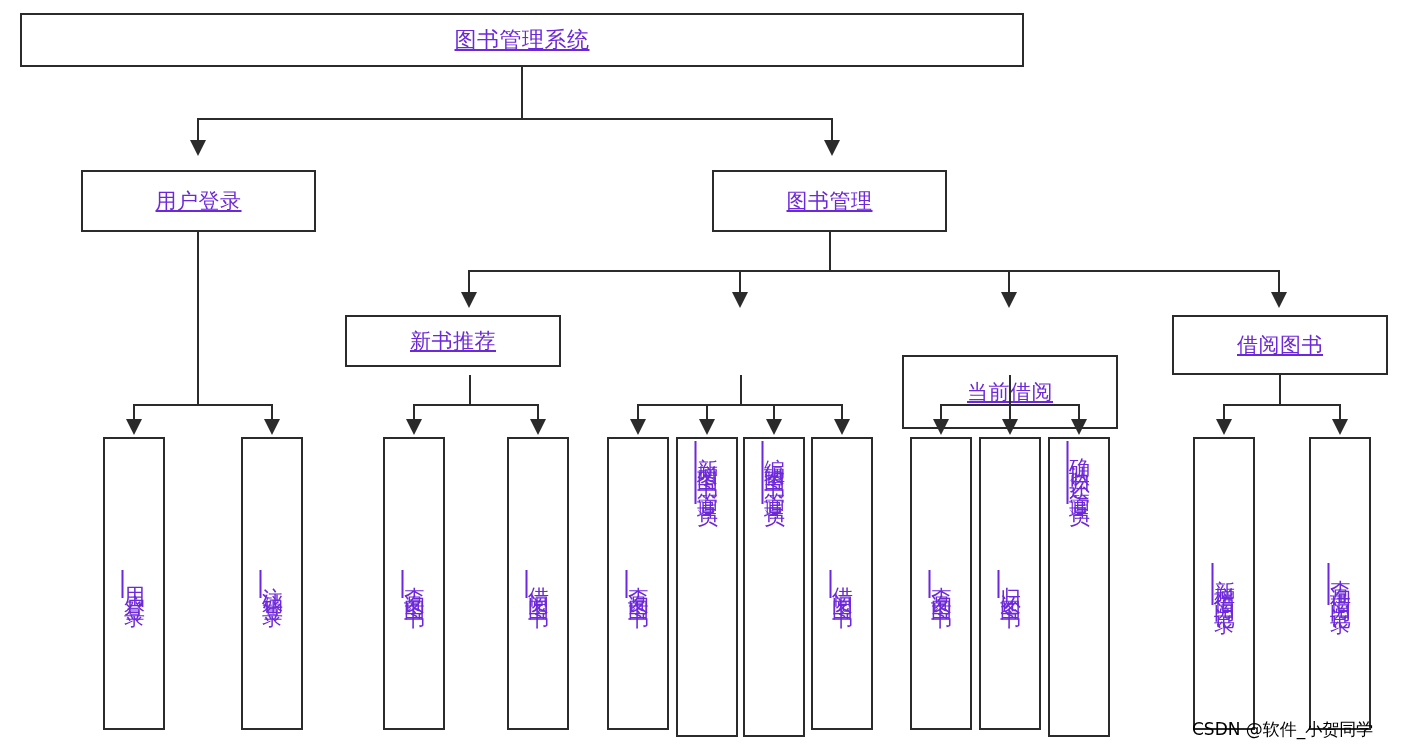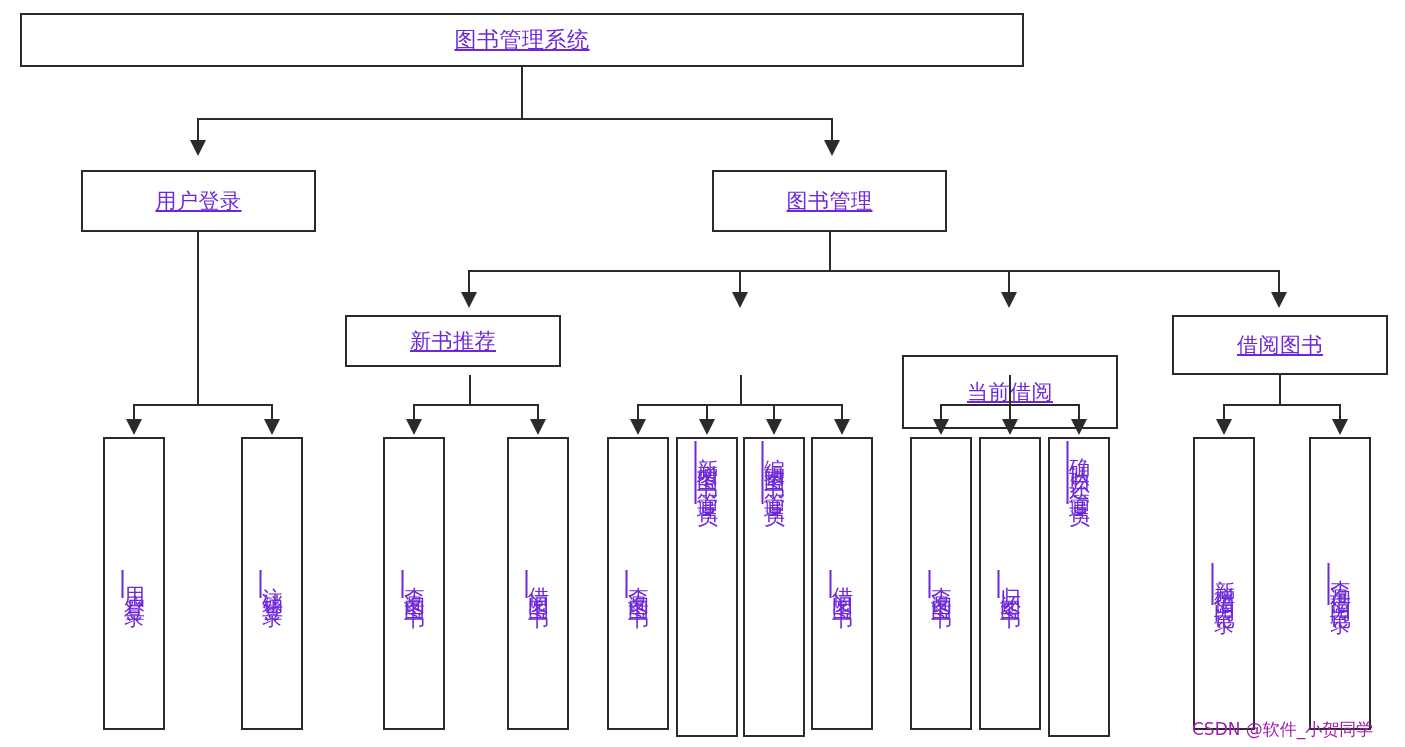--- a/index.html
+++ b/index.html
@@ -75,21 +75,21 @@
     width: 0;
     height: 0;
     border-left: 8px solid transparent;
     border-right: 8px solid transparent;
     border-top: 16px solid #2b2b2b;
   }
 
   
   #watermark {
     position: absolute;
-    color: #a21caf;
+    color: #000000;
     font-size: 17px;
     white-space: nowrap;
     font-family: "DejaVu Sans", "Liberation Sans", sans-serif;
   }
 </style>
 </head>
 <body>
 
 <div id="canvas">
 

